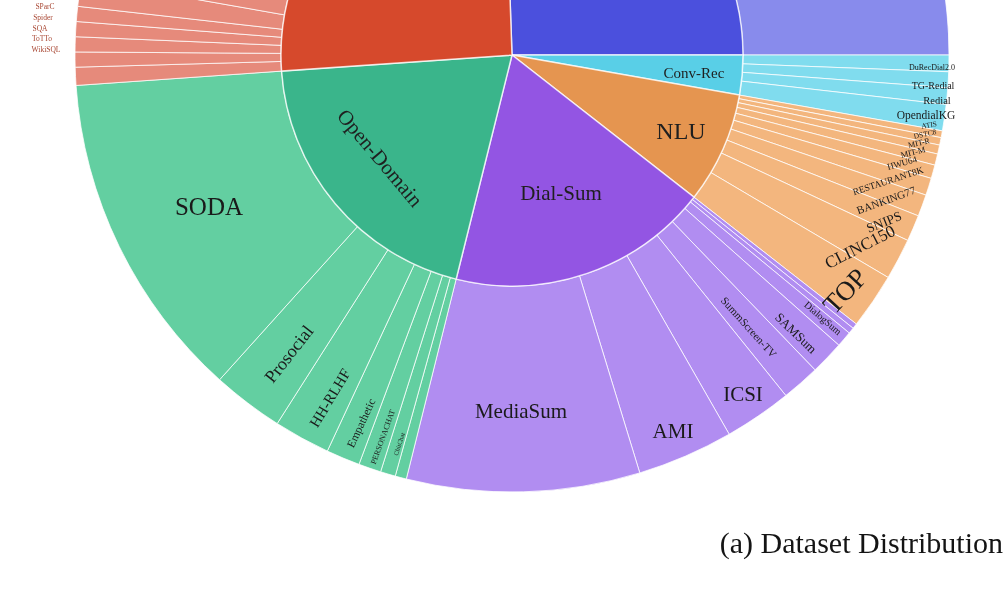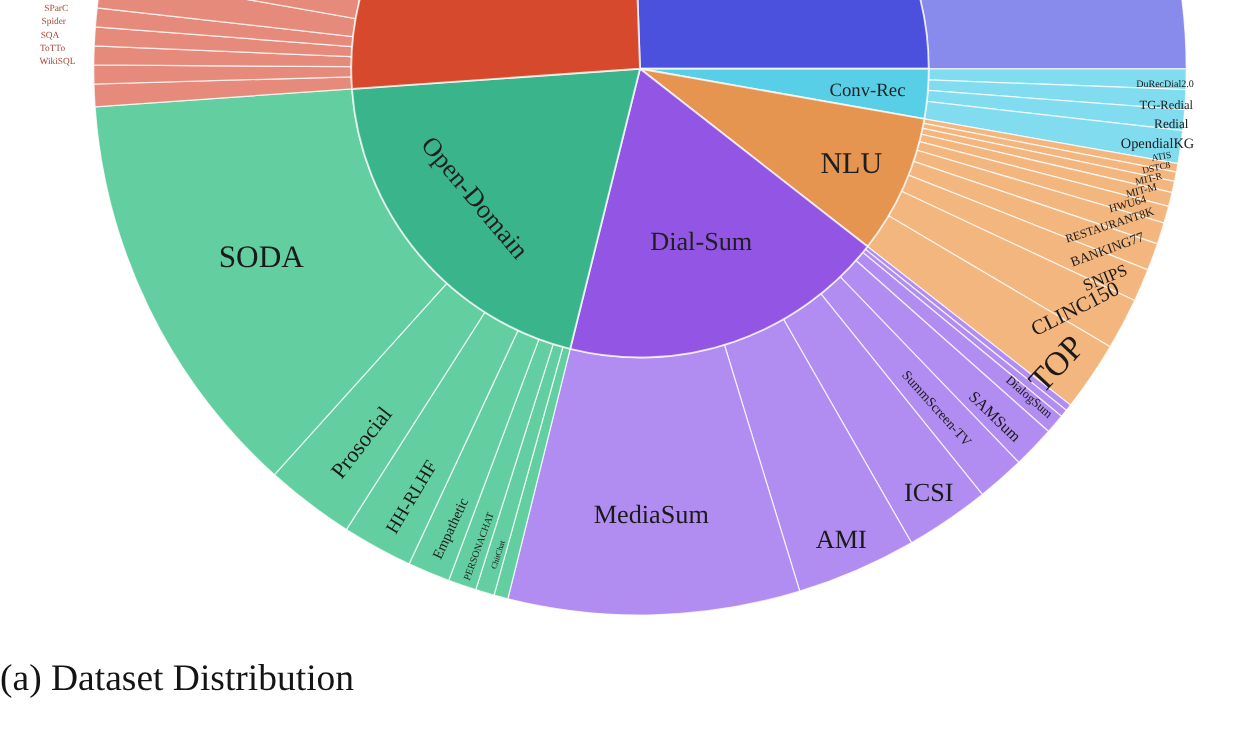--- a/index.html
+++ b/index.html
@@ -7,21 +7,21 @@
     position:relative;
     width:1003px;height:600px;
     background:#ffffff;
     overflow:hidden;
     font-family:"Liberation Serif", serif;
   }
   .chart-wrap{position:absolute;top:0;left:0;width:1003px;height:512px;}
   .caption{
     position:absolute;
     top:526px;left:0;width:100%;
-    text-align:left;
+    text-align:right;
     font-size:30px;
     color:#141414;
     font-family:"Liberation Serif", serif;
   }
   svg text{font-family:"Liberation Serif", serif;}
 </style>
 </head>
 <body>
 
 <div class="stage">

